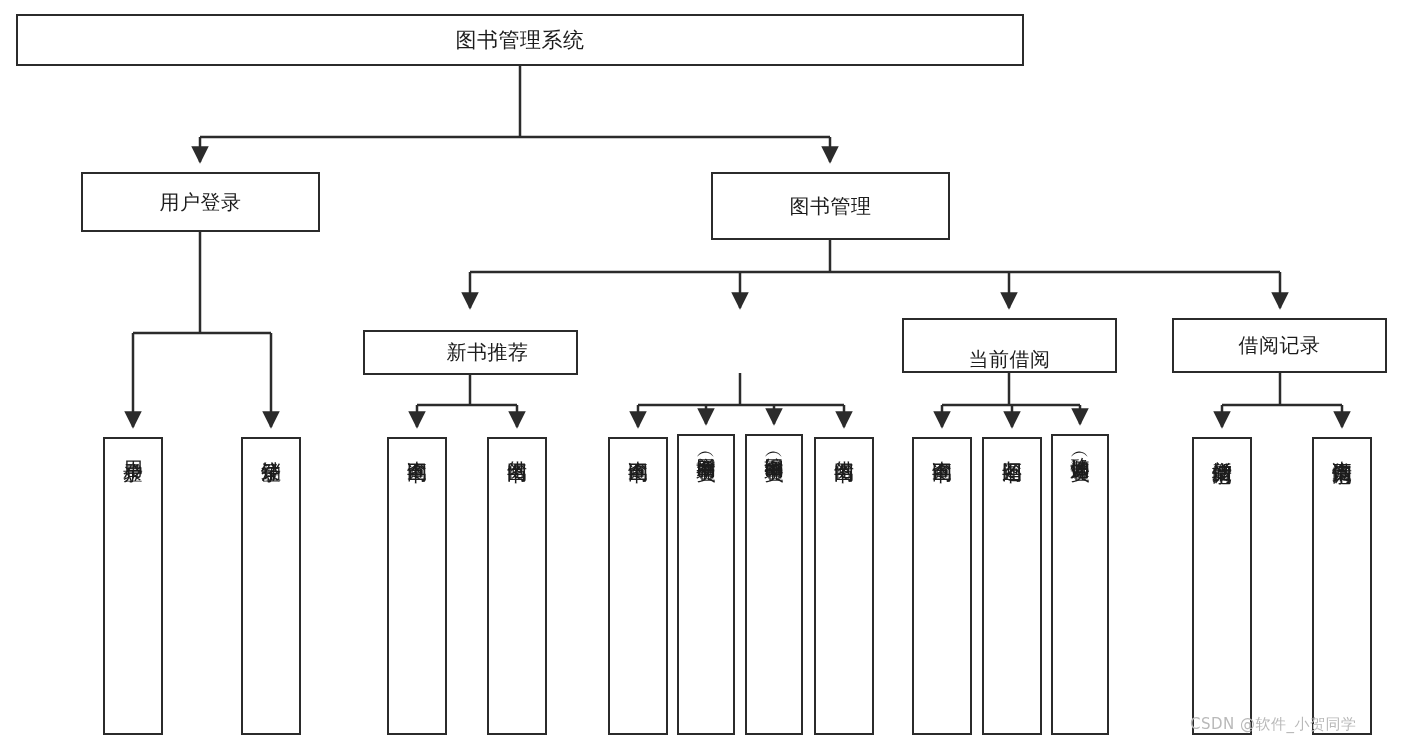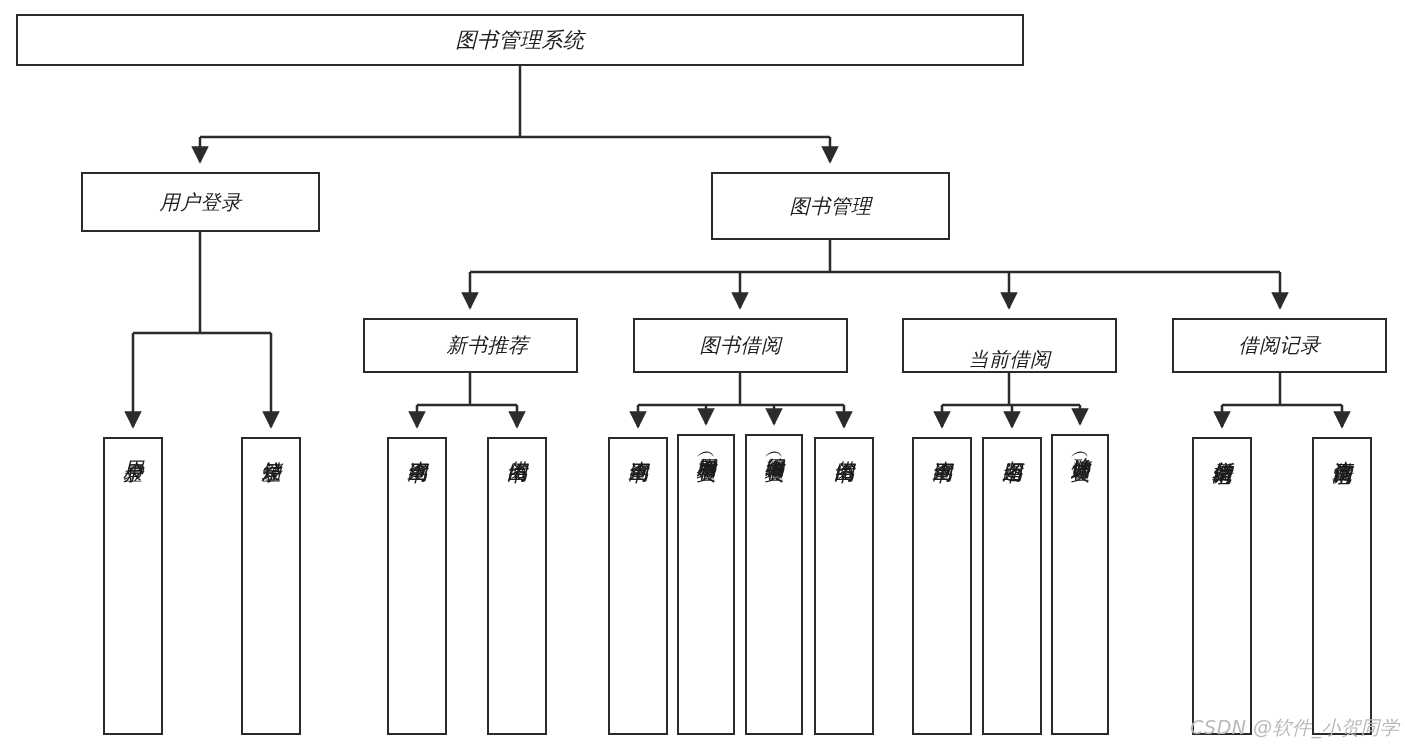--- a/index.html
+++ b/index.html
@@ -9,21 +9,20 @@
   }
   body {
     font-family: "DejaVu Sans", "Liberation Sans", sans-serif;
   }
   #canvas {
     position: relative;
     width: 1405px;
     height: 747px;
     background: #ffffff;
     overflow: hidden;
-    font-style: italic;
   }
   svg#wires {
     position: absolute;
     left: 0;
     top: 0;
     width: 1405px;
     height: 747px;
     pointer-events: none;
   }
   .node {
@@ -59,21 +58,21 @@
     text-orientation: upright;
     font-size: 20px;
     line-height: 1.05;
     letter-spacing: 1px;
     white-space: nowrap;
   }
   .node.v.tall .lbl { font-size: 19px; }
   .watermark {
     position: absolute;
     color: #b9b9b9;
-    font-size: 19px;
+    font-size: 15px;
     white-space: nowrap;
     z-index: 3;
     letter-spacing: 0.5px;
   }
 </style>
 </head>
 <body>
 
 <div id="canvas">
 
@@ -131,25 +130,22 @@
     <span class="lbl">图书管理系统</span>
   </div>
 
   <div class="node h" id="n-l2-0" style="left: 81px; top: 172px; width: 239px; height: 60px;">
     <span class="lbl">用户登录</span>
   </div>
   <div class="node h" id="n-l2-1" style="left: 711px; top: 172px; width: 239px; height: 68px;">
     <span class="lbl">图书管理</span>
   </div>
 
-  <div class="node h" id="n-l3-0" style="left: 363px; top: 318px; width: 215px; height: 55px; padding-left: 34px;">
+  <div class="node h" id="n-l3-0" style="left: 363px; top: 330px; width: 215px; height: 45px; padding-left: 34px;">
     <span class="lbl">新书推荐</span>
-  </div>
-  <div class="node h" id="n-l3-1" style="left: 633px; top: 318px; width: 215px; height: 55px;">
-    <span class="lbl">图书借阅</span>
   </div>
   <div class="node h" id="n-l3-2" style="left: 902px; top: 318px; width: 215px; height: 55px; align-items: flex-end;">
     <span class="lbl">当前借阅</span>
   </div>
   <div class="node h" id="n-l3-3" style="left: 1172px; top: 318px; width: 215px; height: 55px;">
     <span class="lbl">借阅记录</span>
   </div>
 
   <div class="node v" id="n-lf-0" style="left: 103px; top: 437px; width: 60px; height: 298px;">
     <span class="lbl">用户登录</span>

